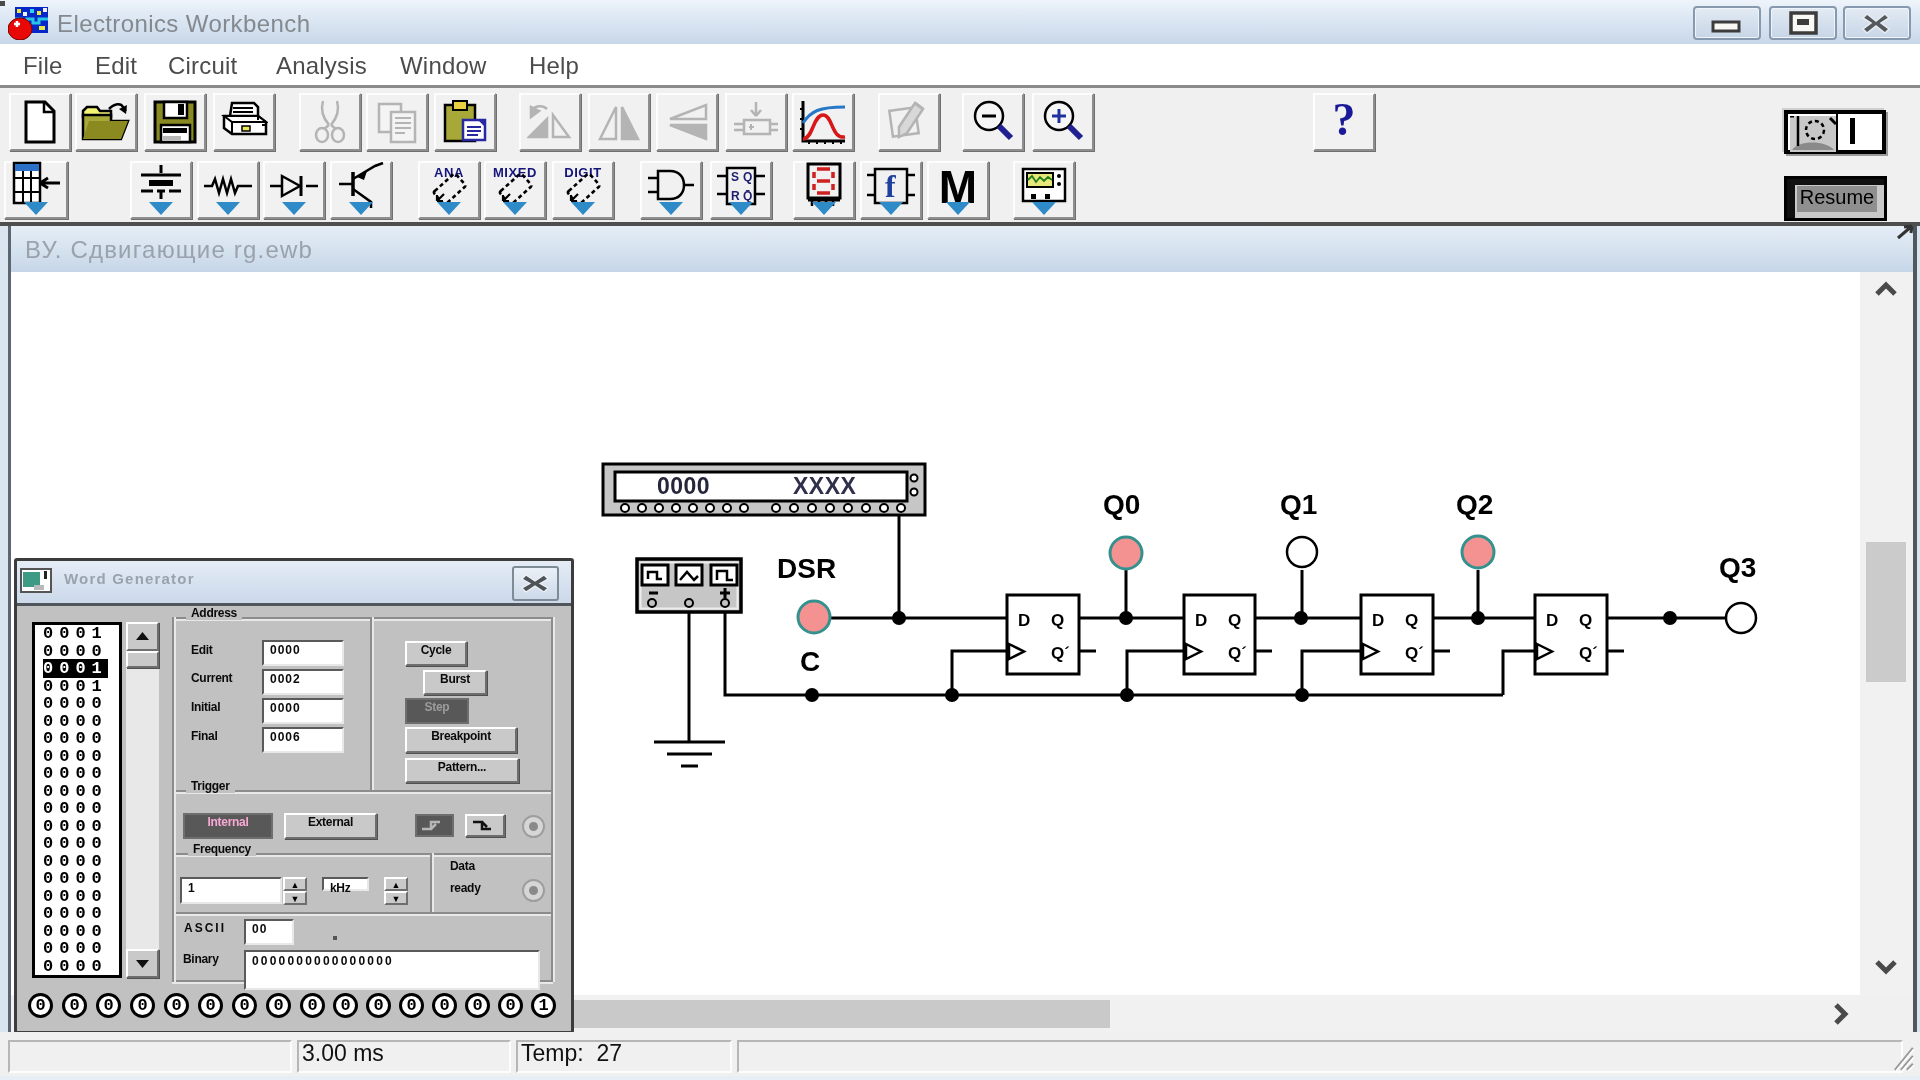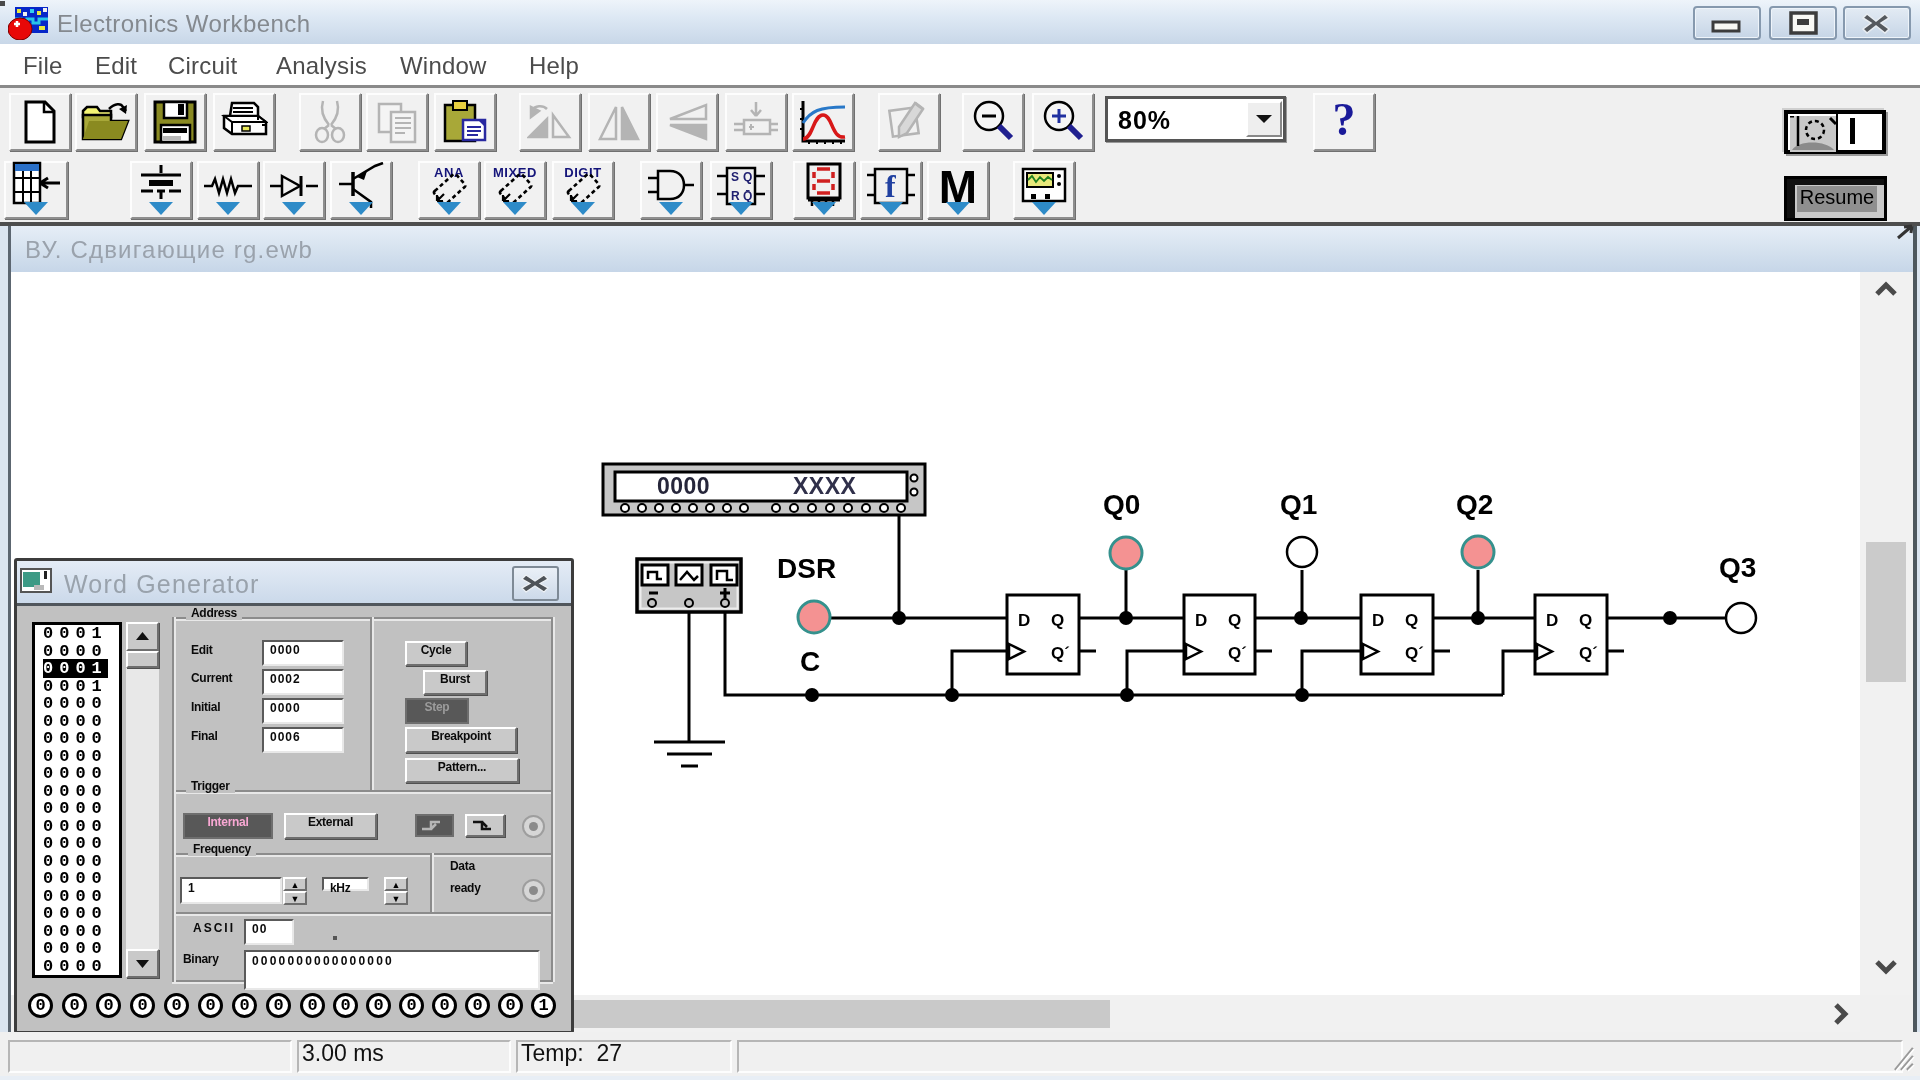--- a/index.html
+++ b/index.html
@@ -60,21 +60,21 @@
   border:2px solid #b6b6b6; border-right-color:#fdfdfd; border-bottom-color:#fdfdfd; }
 .sttext { font-size:23px; color:#111; }
 #statustop { left:0; top:1032px; width:1920px; height:6px; background:#f0f0f0; }
 #statusbot { left:0; top:1076px; width:1920px; height:4px; background:#e8eef5; }
 
 
 #wg { left:14px; top:558px; width:560px; height:476px; background:#c1c1c1;
   border:3px solid #3c3c3c; border-radius:3px; }
 #wgtitle { left:0px; top:0px; width:554px; height:45px;
   background:linear-gradient(#e4ecf6,#cbd9ea); border-bottom:3px solid #50565c; }
-#wgtitletext { left:47px; top:9px; font-size:25px; letter-spacing:1.2px; color:#99a2ac; }
+#wgtitletext { left:47px; top:9px; font-size:15px; letter-spacing:1.2px; color:#99a2ac;font-weight:bold; }
 .wgtext { font-size:12px; font-weight:bold; color:#0a0a0a; letter-spacing:-0.3px; }
 .wgfield { background:#ffffff; border-top:2px solid #5a5a5a; border-left:2px solid #5a5a5a;
   border-bottom:2px solid #e8e8e8; border-right:2px solid #e8e8e8; }
 .wgbtn { background:#c9c9c9; border-top:2px solid #ffffff; border-left:2px solid #ffffff;
   border-right:2px solid #6e6e6e; border-bottom:2px solid #6e6e6e;
   box-shadow:1px 1px 0 #505050; text-align:center; }
 .wgpressed { background:#585858; border:2px solid #6e6e6e; color:#a0a0a0;
   box-shadow:none; }
 .groove { background:#8c8c8c; box-shadow:0 2px 0 #e8e8e8; }
 .grooveV { background:#8c8c8c; box-shadow:2px 0 0 #e8e8e8; }
@@ -264,28 +264,20 @@
     <path d="M30 28 L42 40" stroke="#202090" stroke-width="6"></path>
   </svg>
     </div>
   <div class="abs tbtn" style="left:1032px;">
       <svg width="48" height="48" viewBox="0 0 48 48">
     <circle cx="20" cy="18" r="14" fill="#f6f6f6" stroke="#000" stroke-width="2.5"></circle>
     <path d="M13 18 L27 18 M20 11 L20 25" stroke="#2030a0" stroke-width="3"></path>
     <path d="M30 28 L42 40" stroke="#202090" stroke-width="6"></path>
   </svg>
     </div>
-  <div class="abs" style="left:1105px; top:96px; width:181px; height:46px; background:#fff; border:3px solid #555; box-shadow:1px 1px 0 #999;">
-    <div class="abs" style="left:10px; top:7px; font-size:25px; font-weight:bold; color:#000; letter-spacing:1px;">80%</div>
-    <div class="abs" style="left:138px; top:2px; width:36px; height:36px; background:#eee; border-top:2px solid #fff; border-left:2px solid #fff; border-right:2px solid #888; border-bottom:2px solid #888;">
-      <svg width="32" height="32" viewBox="0 0 32 32">
-          <path d="M8 12 L24 12 L16 20 Z" fill="#111"></path>
-        </svg>
-    </div>
-  </div>
   <div class="abs tbtn" style="left:1313px;">
       <div style="position:absolute;left:50%;top:50%;transform:translate(-50%,-54%);font-family:'Liberation Serif',serif;font-size:46px;font-weight:bold;color:#1a1a99;">?</div>
     </div>
   <div class="abs" style="left:1784px; top:110px; width:102px; height:44px; background:#fff; border:4px solid #000; box-shadow:-2px -2px 0 #cfcfcf, 2px 2px 0 #9a9a9a;">
     <div class="abs" style="left:2px; top:2px; width:46px; height:36px; background:#c8c8c8;">
       <svg width="46" height="36" viewBox="0 0 46 36">
         <path d="M2 34 C8 24 36 24 44 34 Z" fill="#8a8a8a"></path>
         <circle cx="25" cy="14" r="9" fill="none" stroke="#000" stroke-width="2.5" stroke-dasharray="4 3"></circle>
         <path d="M8 0 L8 30" stroke="#000" stroke-width="2.5"></path>
         <path d="M0 0 L4 0 M40 2 L46 8" stroke="#000" stroke-width="3"></path>
@@ -635,21 +627,21 @@
     <div class="abs radio" style="left:505px; top:254px;"></div>
 
     <div class="abs wgfield wgtext" style="left:163px; top:316px; width:102px; height:27px; padding:2px 0 0 6px;">1</div>
     <div class="abs spin" style="left:266px; top:316px;"></div>
     <div class="abs wgfield wgtext" style="left:305px; top:316px; width:47px; height:14px; padding:2px 0 0 6px;">kHz</div>
     <div class="abs spin" style="left:367px; top:316px;"></div>
     <div class="abs wgtext" style="left:433px; top:298px;">Data</div>
     <div class="abs wgtext" style="left:433px; top:320px;">ready</div>
     <div class="abs radio" style="left:505px; top:318px;"></div>
 
-    <div class="abs wgtext" style="left:167px; top:360px; letter-spacing:2px;margin-left:9px;">ASCII</div>
+    <div class="abs wgtext" style="left:167px; top:360px; letter-spacing:2px;">ASCII</div>
     <div class="abs wgfield wgtext" style="left:227px; top:358px; width:50px; height:26px; padding:1px 0 0 6px; letter-spacing:1px;">00</div>
     <div class="abs" style="left:316px; top:375px; width:4px; height:4px; background:#555;"></div>
     <div class="abs wgtext" style="left:166px; top:391px;">Binary</div>
     <div class="abs wgfield wgtext" style="left:227px; top:389px; width:296px; height:40px; padding:2px 0 0 6px; letter-spacing:2.2px;">0000000000000000</div>
 
     <div class="led" style="left:11px;">0</div>
       <div class="led" style="left:45px;">0</div>
     <div class="led" style="left:79px;">0</div>
       <div class="led" style="left:113px;">0</div>
     <div class="led" style="left:147px;">0</div>

